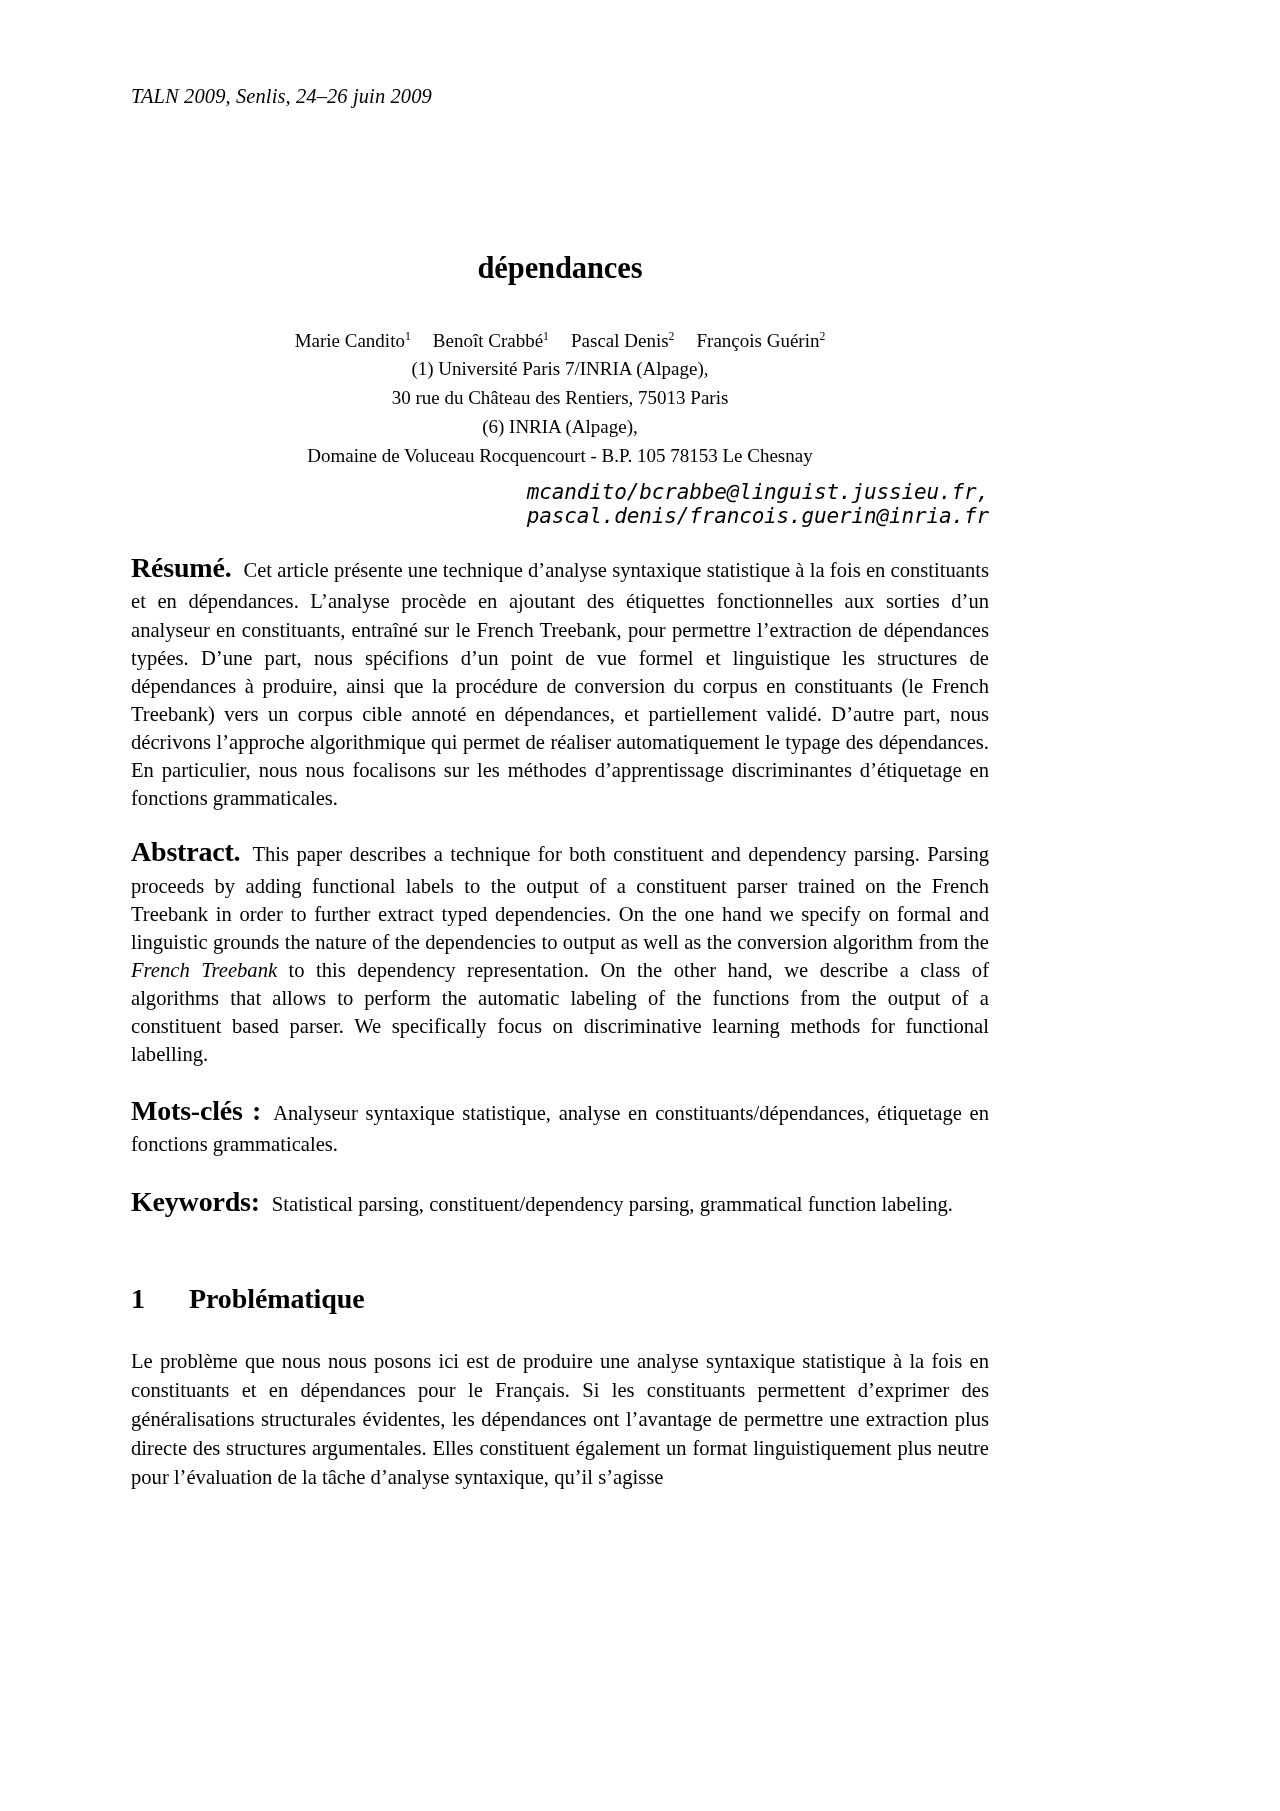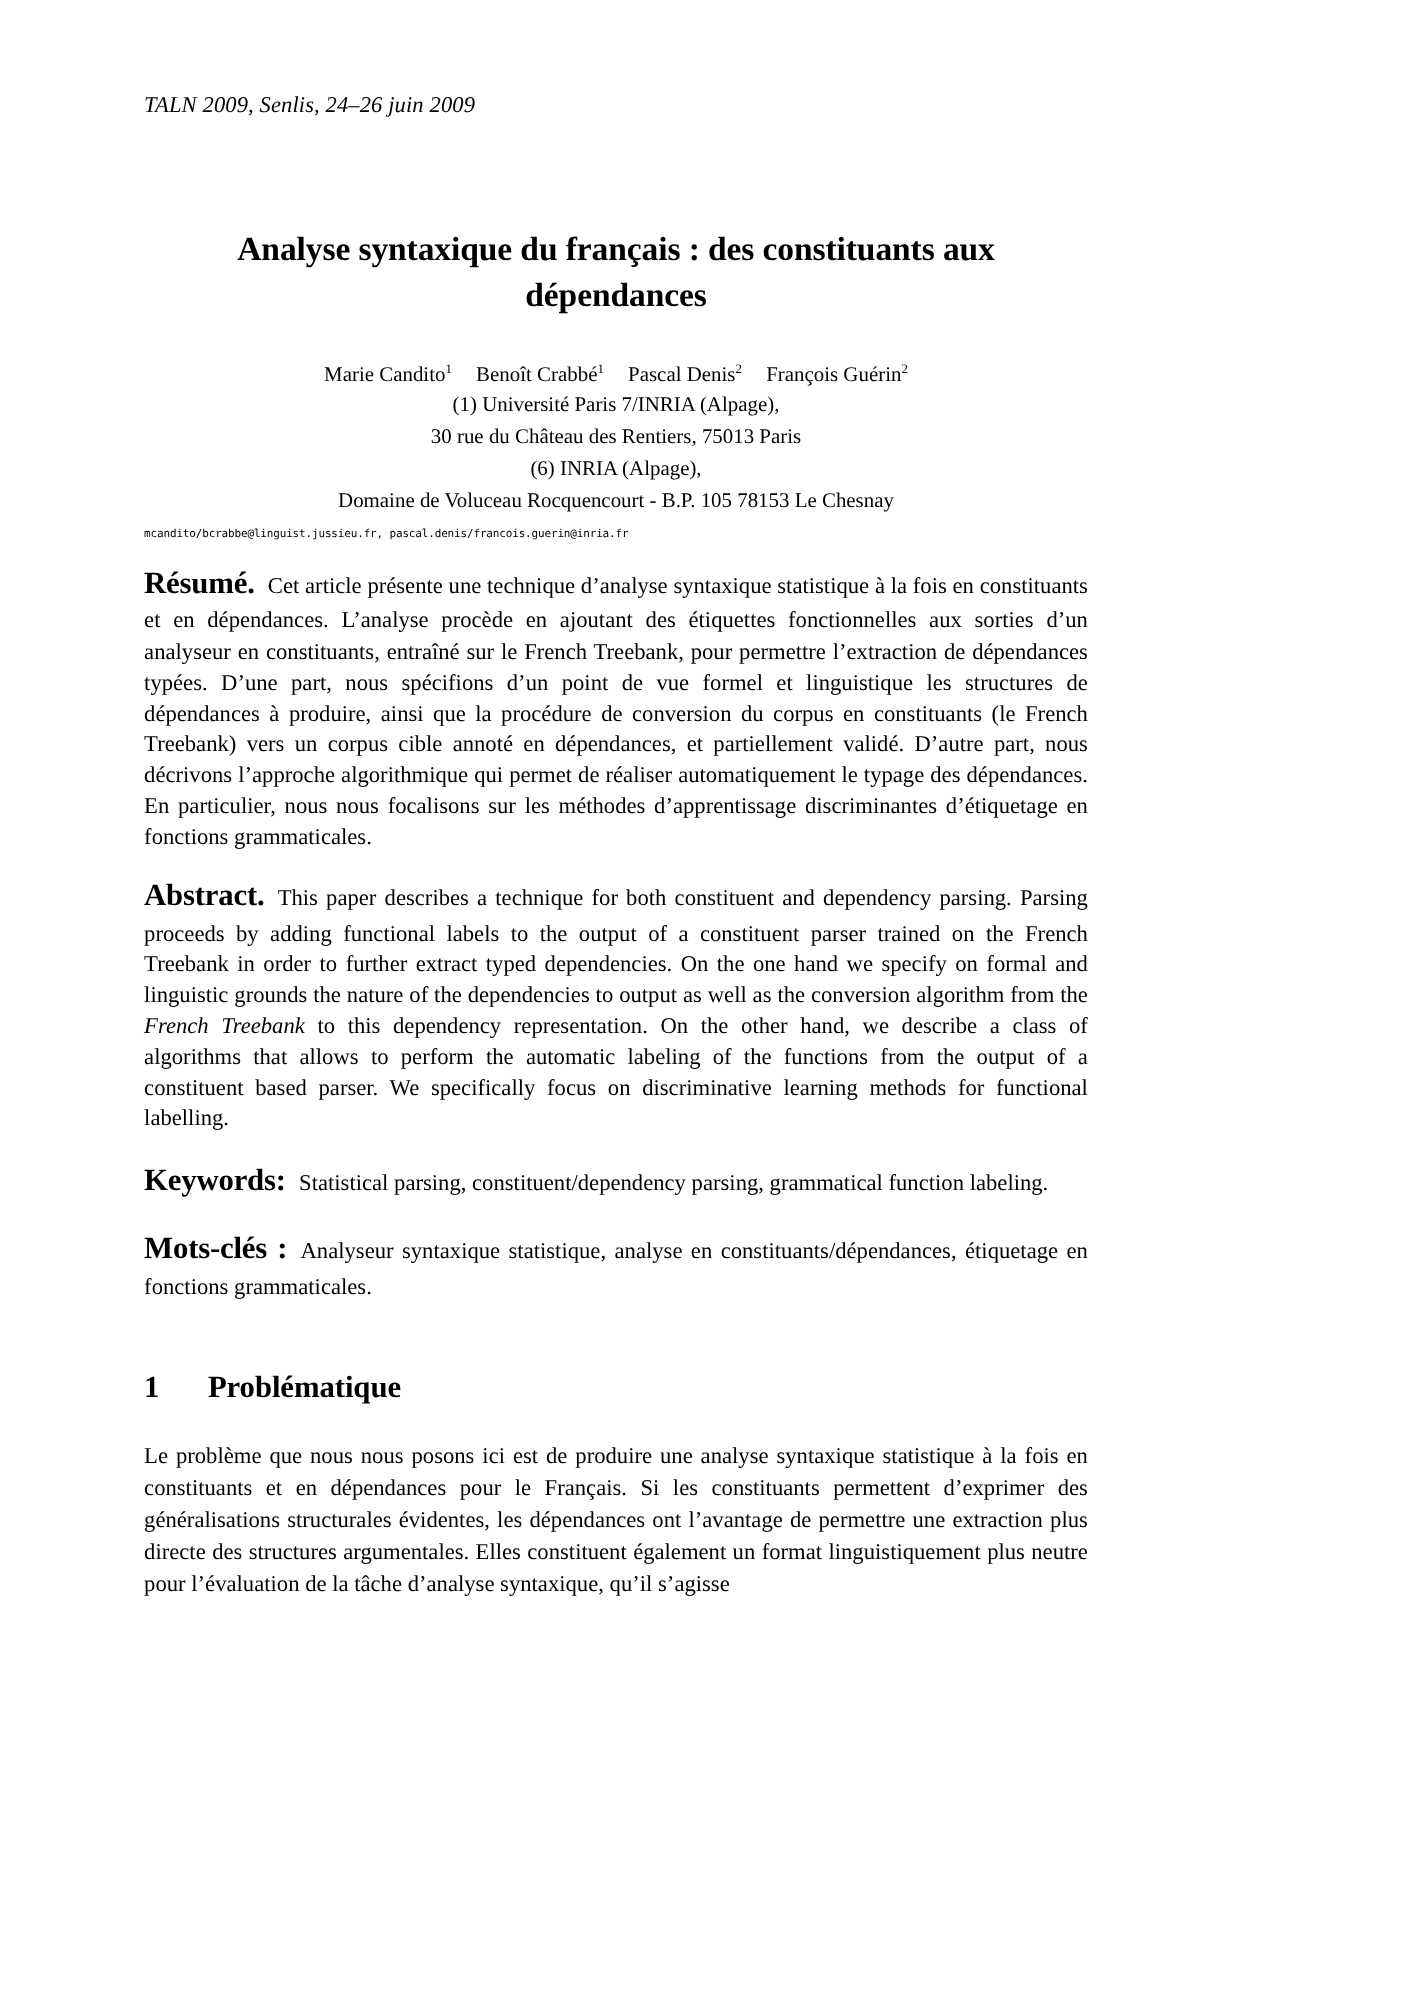--- a/index.html
+++ b/index.html
@@ -61,25 +61,26 @@
   .authorline .sep {
     display: inline-block;
     width: 22px;
   }
   sup {
     font-size: 0.62em;
     vertical-align: super;
     line-height: 0;
   }
   .emails {
-    text-align: left;
+    text-align: right;
     font-family: "DejaVu Sans Mono", "Liberation Mono", monospace;
-    font-size: 10px;
+    font-size: 21px;
     margin-top: 10px;
     letter-spacing: -0.15px;
+    font-style: italic;
   }
 
   
   .absblock {
     margin-top: 21px;
     font-size: 20.6px;
     line-height: 1.365;
     text-align: justify;
     text-justify: inter-word;
     hyphens: manual;
@@ -124,41 +125,40 @@
 </style>
 </head>
 <body>
 
 <div class="page">
   <div class="content">
 
     <div class="runninghead">TALN 2009, Senlis, 24–26 juin 2009</div>
 
     <div class="title">
-      <span>Analyse syntaxique du français : des constituants aux</span>
       <br>
       <span>dépendances</span>
     </div>
 
     <div class="authorblock">
       <div class="authorline"><span>Marie Candito</span><sup>1</sup><span class="sep"></span><span>Benoît Crabbé</span><sup>1</sup><span class="sep"></span><span>Pascal Denis</span><sup>2</sup><span class="sep"></span><span>François Guérin</span><sup>2</sup></div>
       <div>(1) Université Paris 7/INRIA (Alpage),</div>
       <div>30 rue du Château des Rentiers, 75013 Paris</div>
       <div>(6) INRIA (Alpage),</div>
       <div>Domaine de Voluceau Rocquencourt - B.P. 105 78153 Le Chesnay</div>
     </div>
 
     <div class="emails">mcandito/bcrabbe@linguist.jussieu.fr, pascal.denis/francois.guerin@inria.fr</div>
 
     <div class="absblock"><span class="lead">Résumé.</span><span class="lead-gap"></span><span>Cet article présente une technique d’analyse syntaxique statistique à la fois en constituants et en dépendances. L’analyse procède en ajoutant des étiquettes fonctionnelles aux sorties d’un analyseur en constituants, entraîné sur le French Treebank, pour permettre l’extraction de dépendances typées. D’une part, nous spécifions d’un point de vue formel et linguistique les structures de dépendances à produire, ainsi que la procédure de conversion du corpus en constituants (le French Treebank) vers un corpus cible annoté en dépendances, et partiellement validé. D’autre part, nous décrivons l’approche algorithmique qui permet de réaliser automatiquement le typage des dépendances. En particulier, nous nous focalisons sur les méthodes d’apprentissage discriminantes d’étiquetage en fonctions grammaticales.</span></div>
 
     <div class="absblock"><span class="lead">Abstract.</span><span class="lead-gap"></span><span>This paper describes a technique for both constituent and dependency parsing. Parsing proceeds by adding functional labels to the output of a constituent parser trained on the French Treebank in order to further extract typed dependencies. On the one hand we specify on formal and linguistic grounds the nature of the dependencies to output as well as the conversion algorithm from the </span><i>French Treebank</i><span> to this dependency representation. On the other hand, we describe a class of algorithms that allows to perform the automatic labeling of the functions from the output of a constituent based parser. We specifically focus on discriminative learning methods for functional labelling.</span></div>
 
+    <div class="absblock kw"><span class="lead">Mots-clés :</span><span class="lead-gap"></span><span>Analyseur syntaxique statistique, analyse en constituants/dépendances, étiquetage en fonctions grammaticales.</span></div>
+
     <div class="absblock kw"><span class="lead">Keywords:</span><span class="lead-gap"></span><span>Statistical parsing, constituent/dependency parsing, grammatical function labeling.</span></div>
-
-    <div class="absblock kw"><span class="lead">Mots-clés :</span><span class="lead-gap"></span><span>Analyseur syntaxique statistique, analyse en constituants/dépendances, étiquetage en fonctions grammaticales.</span></div>
 
     <h2 class="section"><span class="num">1</span><span>Problématique</span></h2>
 
     <p class="bodypara">Le problème que nous nous posons ici est de produire une analyse syntaxique statistique à la fois en constituants et en dépendances pour le Français. Si les constituants permettent d’exprimer des généralisations structurales évidentes, les dépendances ont l’avantage de permettre une extraction plus directe des structures argumentales. Elles constituent également un format linguistiquement plus neutre pour l’évaluation de la tâche d’analyse syntaxique, qu’il s’agisse</p>
 
   </div>
 </div>
 
 </body></html>

